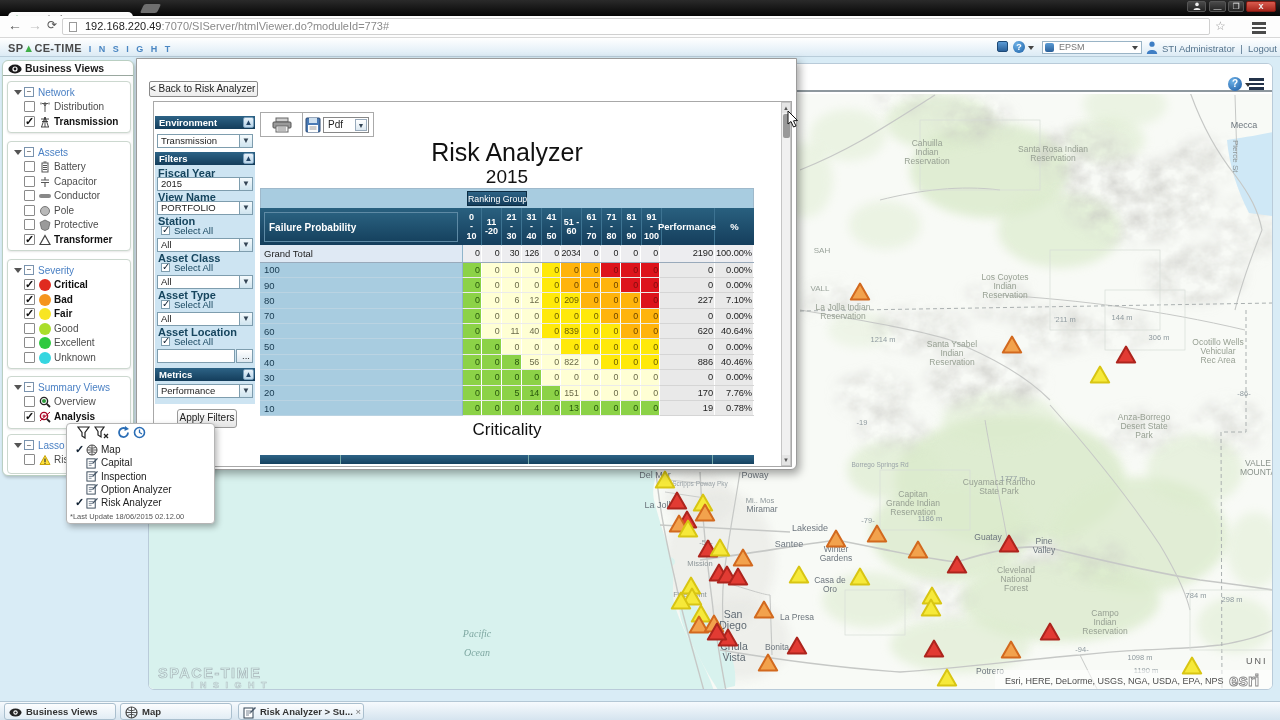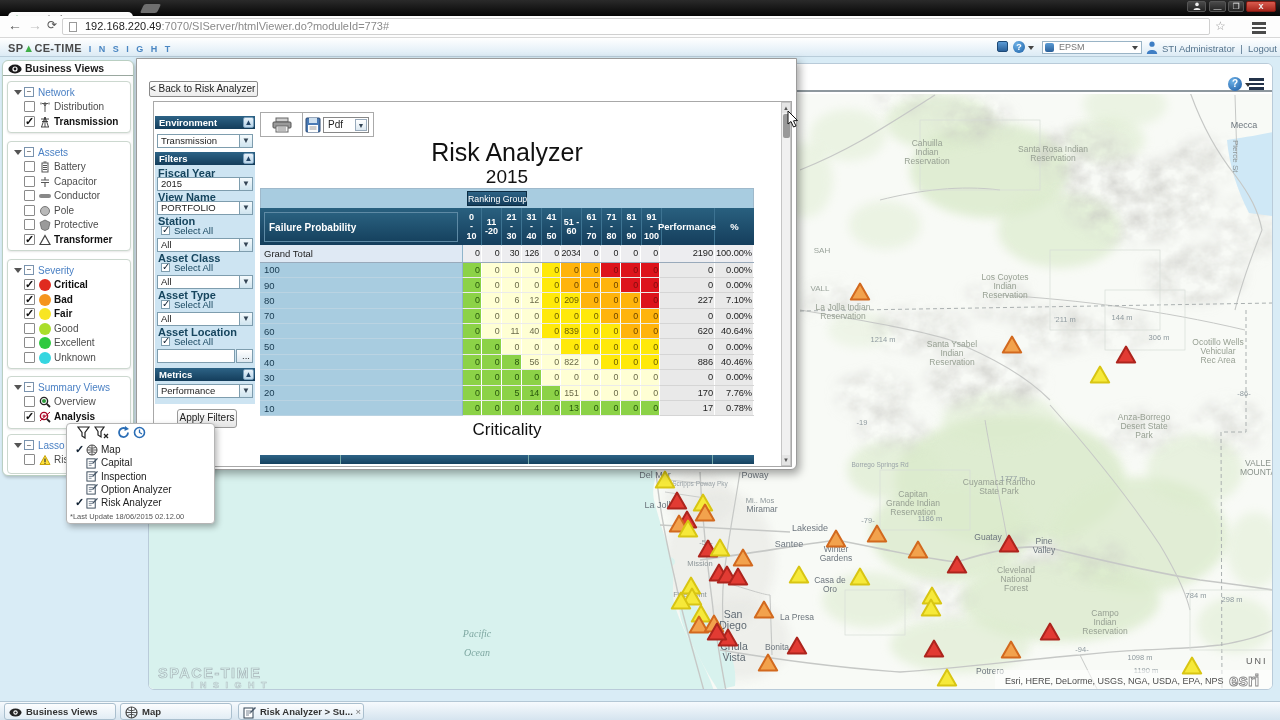--- a/index.html
+++ b/index.html
@@ -677,21 +677,21 @@
             <td class="G">0</td>
             <td class="G">0</td>
             <td class="G">0</td>
             <td class="G">4</td>
             <td class="G">0</td>
             <td class="G">13</td>
             <td class="G">0</td>
             <td class="G">0</td>
             <td class="G">0</td>
             <td class="G">0</td>
-            <td class="pf">17</td>
+            <td class="pf">19</td>
             <td class="pf">0.78%</td>
           </tr>
   </tbody>
       </table>
   <div id="crit">Criticality</div>
   <div id="riskhdr">
         <i style="left:80px"></i>
         <i style="left:268px"></i>
         <i style="left:452px"></i>
       </div>

